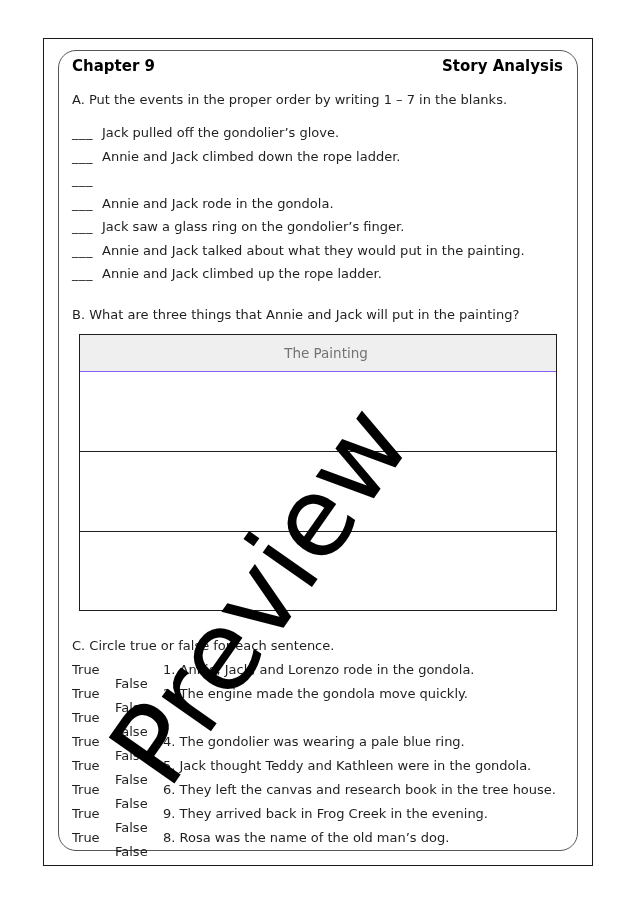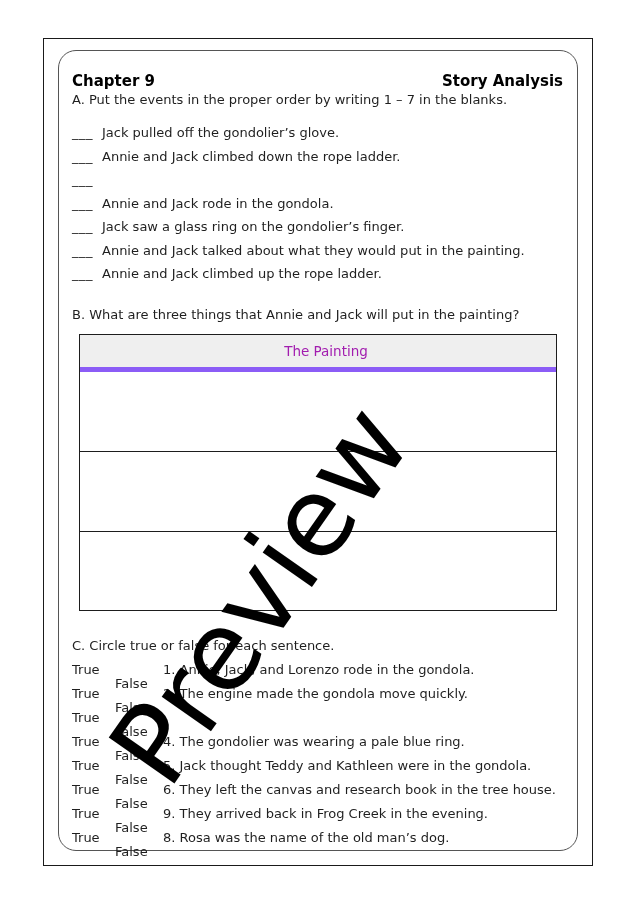--- a/index.html
+++ b/index.html
@@ -16,21 +16,21 @@
     border: 1.5px solid #1a1a1a;
     background: #ffffff;
   }
   .sheet {
     position: absolute; left: 58px; top: 50px;
     width: 520px; height: 801px;
     border: 1px solid #555555;
     border-radius: 18px;
   }
   .hdr {
-    position: absolute; left: 72px; top: 72px; width: 491px;
+    position: absolute; left: 72px; top: 57px; width: 491px;
     display: flex; justify-content: space-between;
     font-size: 15px; font-weight: bold; color: #000000; line-height: 19px;
   }
   .instr {
     position: absolute; left: 72px;
     font-size: 13px; line-height: 16px; white-space: nowrap;
   }
   .a-instr { top: 92px; }
   .b-instr { top: 307px; }
   .c-instr { top: 638px; }
@@ -39,24 +39,24 @@
     height: 23.5px; display: flex; align-items: center;
     font-size: 13px; white-space: nowrap; text-align: right;
   }
   .blank { margin-right: 9px; letter-spacing: 0.5px; }
   .tbl {
     position: absolute; left: 79px; top: 334px;
     width: 478px; height: 277px;
     border: 1px solid #1d1d1d; background: #ffffff;
   }
   .tbl-header {
-    height: 37px; border-bottom: 5px solid #8b5cf6;
+    height: 37px; border-bottom: 1px solid #8b5cf6;
     background: var(--table-header-bg, #efefef);
     display: flex; align-items: center; justify-content: center;
-    font-size: 13.5px; color: #a21caf; padding-left: 16px;
+    font-size: 13.5px; color: #737373; padding-left: 16px;
   }
   .tbl-row { height: 80px; border-bottom: 1px solid #1d1d1d; background: #ffffff; }
   .tbl-row.last { height: 78px; border-bottom: none; }
   .c-list { position: absolute; left: 72px; top: 657px; }
   .c-row {
     height: 24px; display: flex; align-items: center;
     font-size: 13px; white-space: nowrap;
   }
   .c-true { width: 43px; }
   .c-false { width: 48px; margin-top: 29px; }

